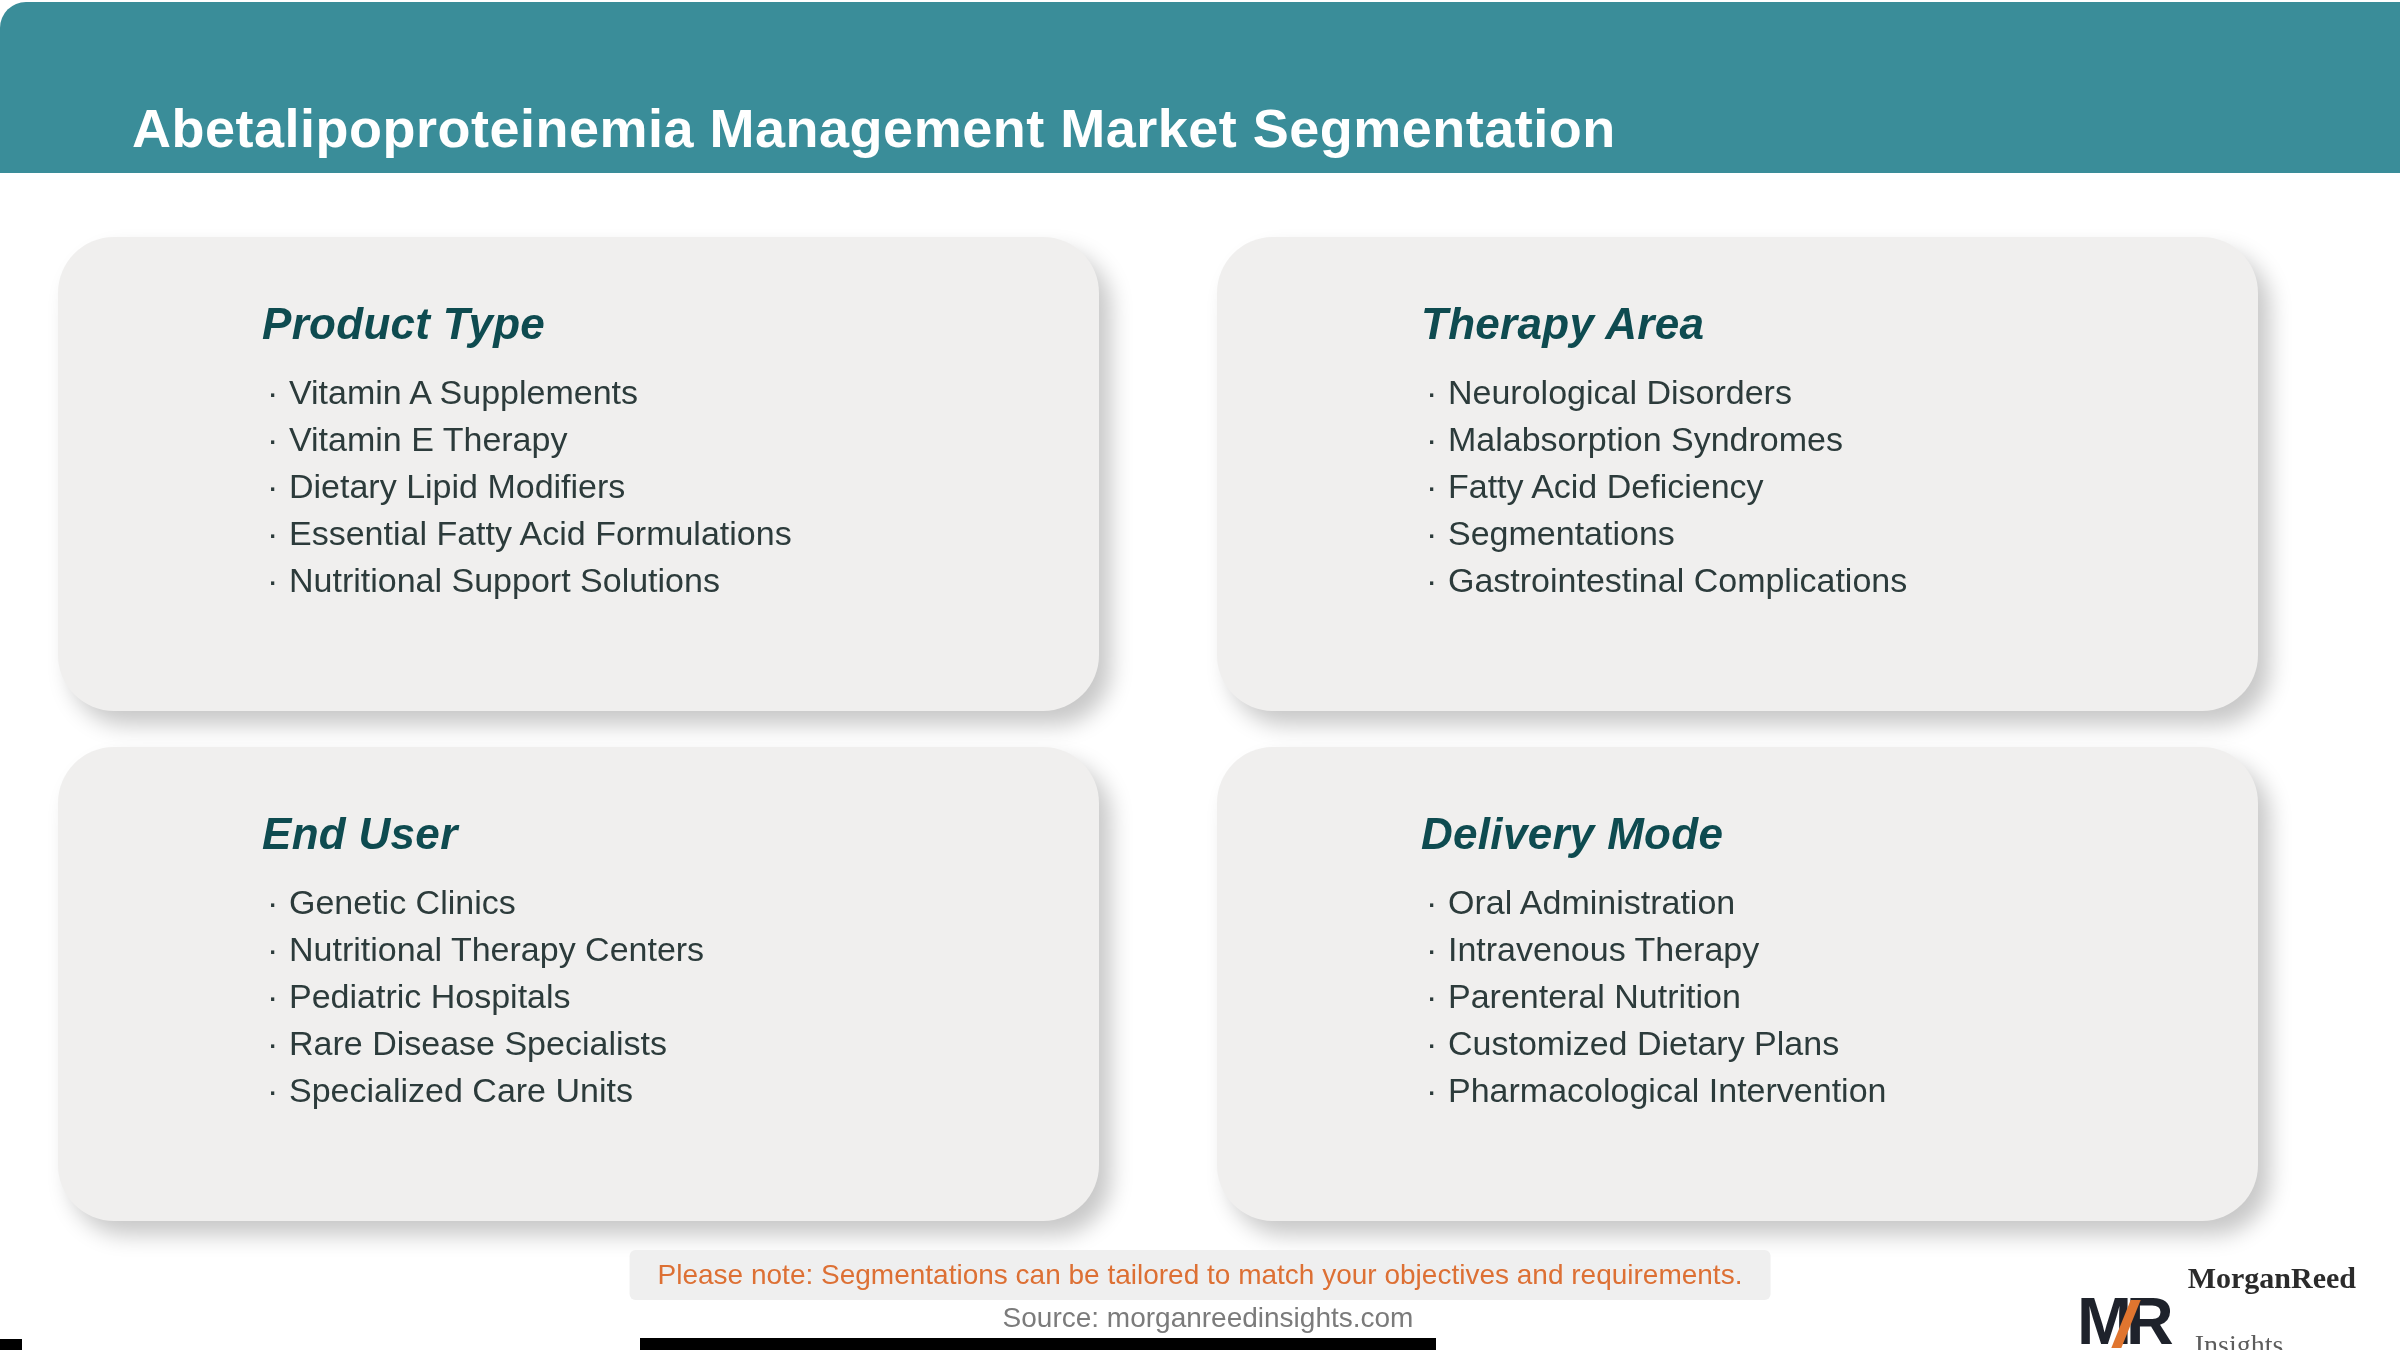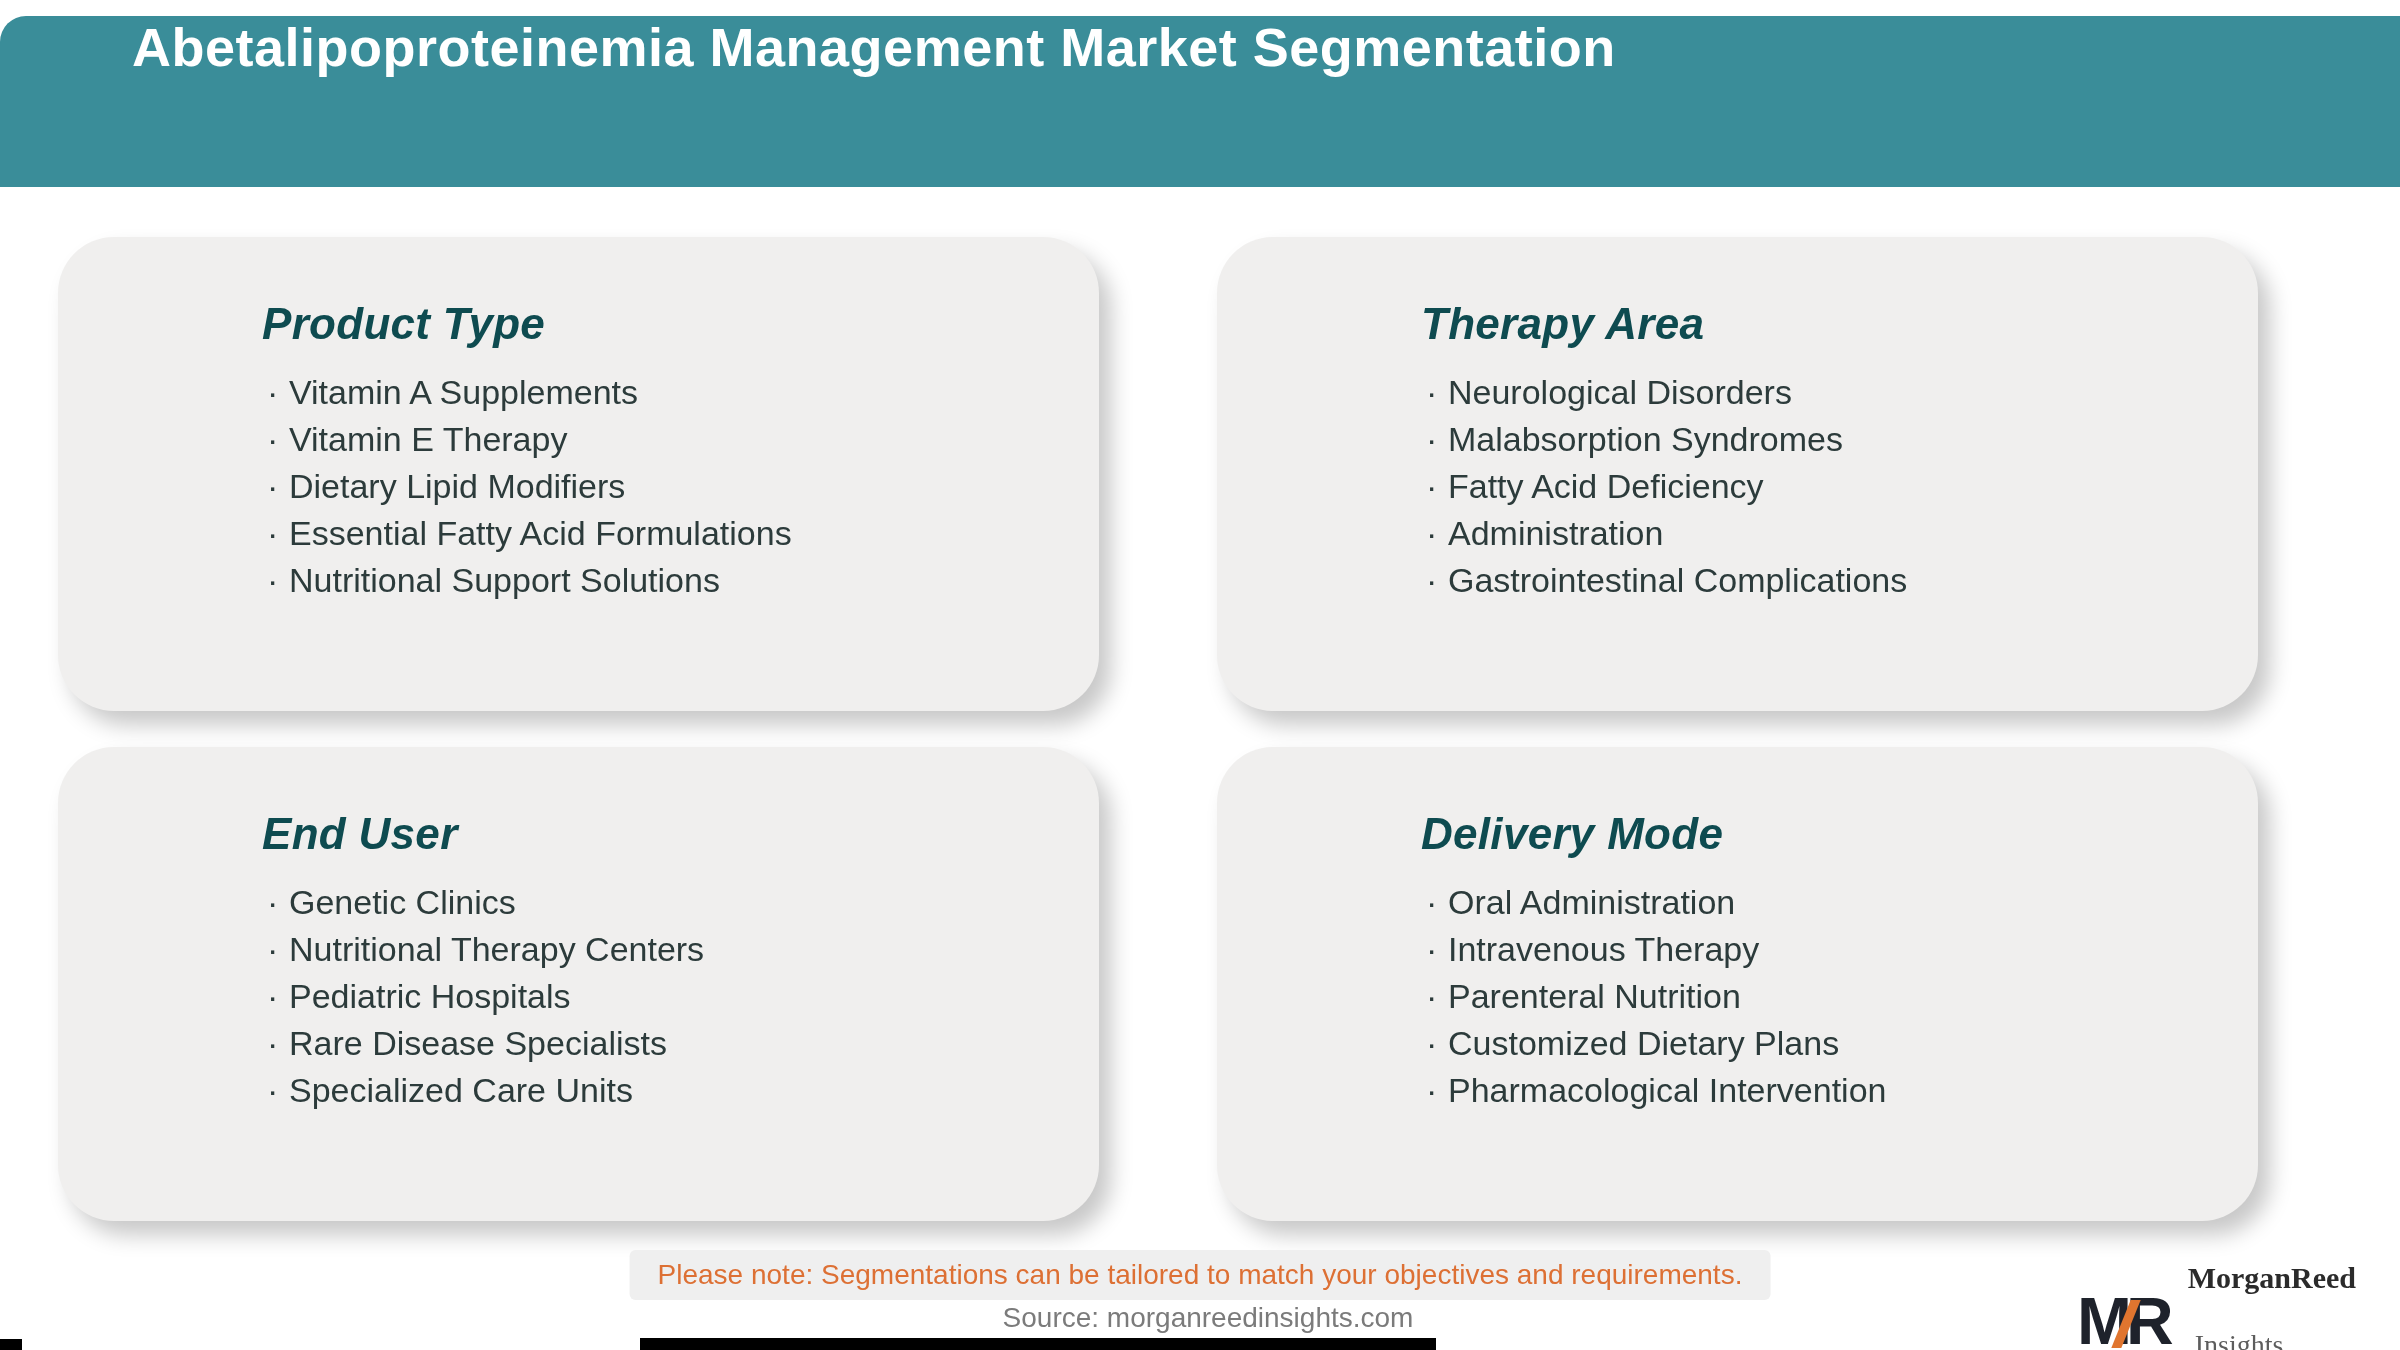--- a/index.html
+++ b/index.html
@@ -8,27 +8,27 @@
     width: 2400px;
     height: 1350px;
     background: #ffffff;
     overflow: hidden;
     font-family: "Liberation Sans", sans-serif;
   }
 
   
   .header {
     position: absolute;
-    left: 0; top: 16px;
+    left: 0; top: 2px;
     width: 100%;
     height: 171px;
     background: #3a8d99;
     border-top-left-radius: 26px;
     display: flex;
-    align-items: flex-start;
+    align-items: flex-end;
   }
   .header h1 {
     margin: 0 0 14px 132px;
     color: #ffffff;
     font-size: 54px;
     font-weight: 700;
     letter-spacing: 0.5px;
   }
 
   
@@ -175,21 +175,21 @@
     </div>
   </div>
 
   <div class="card pos-2">
     <div class="card-inner">
       <h2>Therapy Area</h2>
       <ul>
           <li>Neurological Disorders</li>
           <li>Malabsorption Syndromes</li>
           <li>Fatty Acid Deficiency</li>
-          <li>Administration</li>
+          <li>Segmentations</li>
           <li>Gastrointestinal Complications</li>
         </ul>
     </div>
   </div>
 
   <div class="card pos-3">
     <div class="card-inner">
       <h2>End User</h2>
       <ul>
           <li>Genetic Clinics</li>

